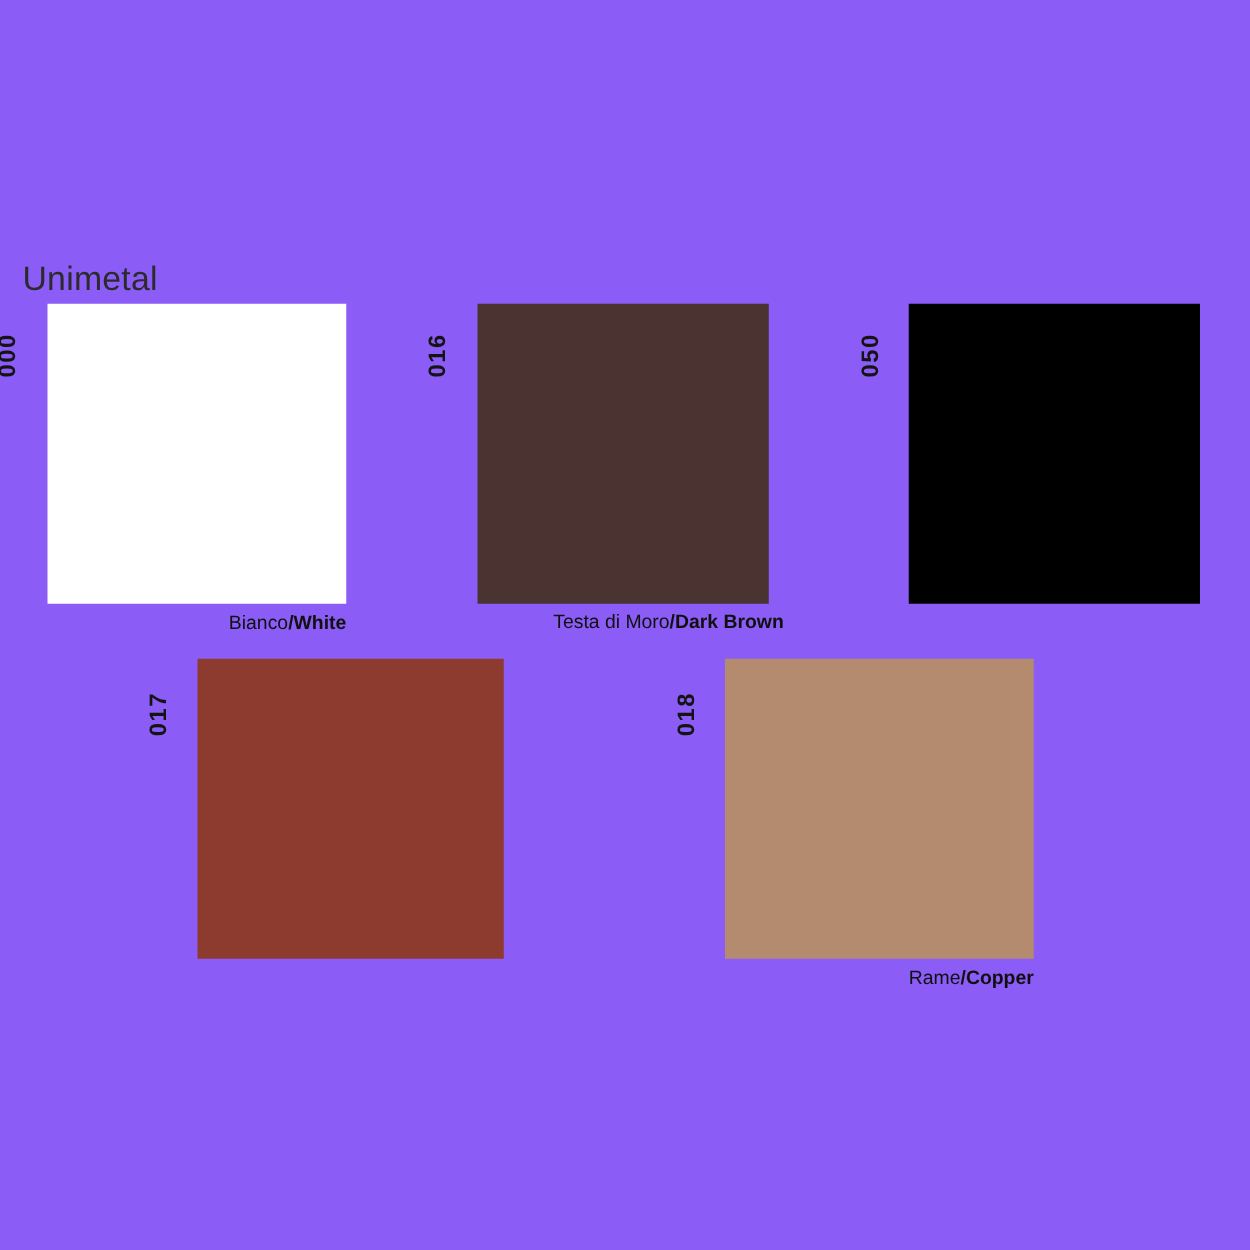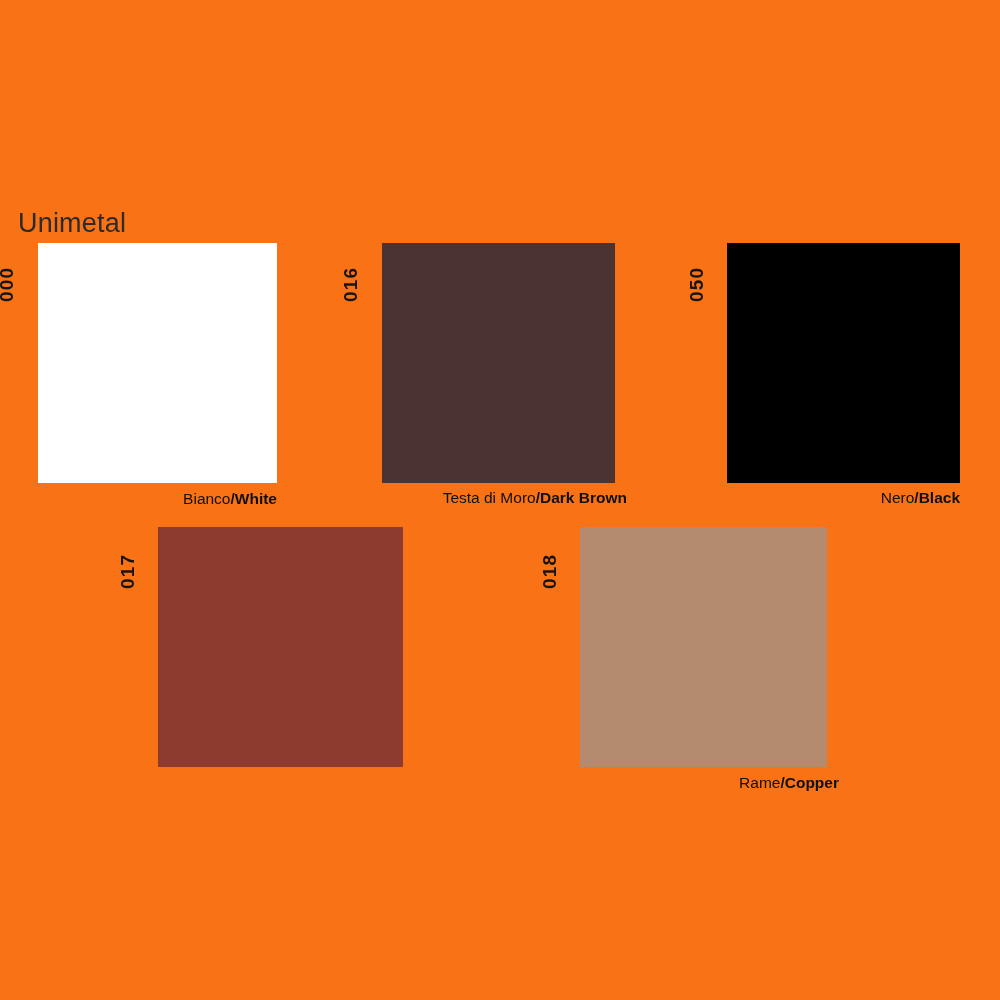--- a/index.html
+++ b/index.html
@@ -100,26 +100,26 @@
 
   
   #cell-017 { left: 115px; top: 518px; width: 295px; height: 275px; }
   #cell-017 .swatch-chip    { left: 43px;  top: 9px;  width: 245px; height: 240px; }
   #cell-017 .swatch-code    { left: 22px;  top: 52px; }
   #cell-017 .swatch-caption { left: 0px;   top: 257px; width: 288px; }
 
   #cell-018 { left: 545px; top: 518px; width: 295px; height: 275px; }
   #cell-018 .swatch-chip    { left: 35px;  top: 9px;  width: 247px; height: 240px; }
   #cell-018 .swatch-code    { left: 14px;  top: 52px; }
-  #cell-018 .swatch-caption { left: 12px;   top: 257px; width: 282px; }
+  #cell-018 .swatch-caption { left: 0px;   top: 257px; width: 282px; }
 </style>
 </head>
 <body style="background: rgb(206, 210, 213);">
 
-<div id="chart-root" style="background: #f97316;">
+<div id="chart-root" style="background: #8b5cf6;">
 
   <div class="collection-title">Unimetal</div>
 
   <div class="swatch-cell" id="cell-000">
     <div class="swatch-code">000</div>
     <div class="swatch-chip" id="chip-000" style="background: rgb(255, 255, 255);"></div>
     <div class="swatch-caption">
       <span class="name-it">Bianco</span><span class="name-en">/White</span>
     </div>
   </div>
@@ -128,23 +128,20 @@
     <div class="swatch-code">016</div>
     <div class="swatch-chip" id="chip-016" style="background: rgb(74, 51, 48);"></div>
     <div class="swatch-caption">
       <span class="name-it">Testa di Moro</span><span class="name-en">/Dark Brown</span>
     </div>
   </div>
 
   <div class="swatch-cell" id="cell-050">
     <div class="swatch-code">050</div>
     <div class="swatch-chip" id="chip-050" style="background: rgb(0, 0, 0);"></div>
-    <div class="swatch-caption">
-      <span class="name-it">Nero</span><span class="name-en">/Black</span>
-    </div>
   </div>
 
   <div class="swatch-cell" id="cell-017">
     <div class="swatch-code">017</div>
     <div class="swatch-chip" id="chip-017" style="background: rgb(142, 59, 47);"></div>
   </div>
 
   <div class="swatch-cell" id="cell-018">
     <div class="swatch-code">018</div>
     <div class="swatch-chip" id="chip-018" style="background: rgb(181, 139, 112);"></div>

